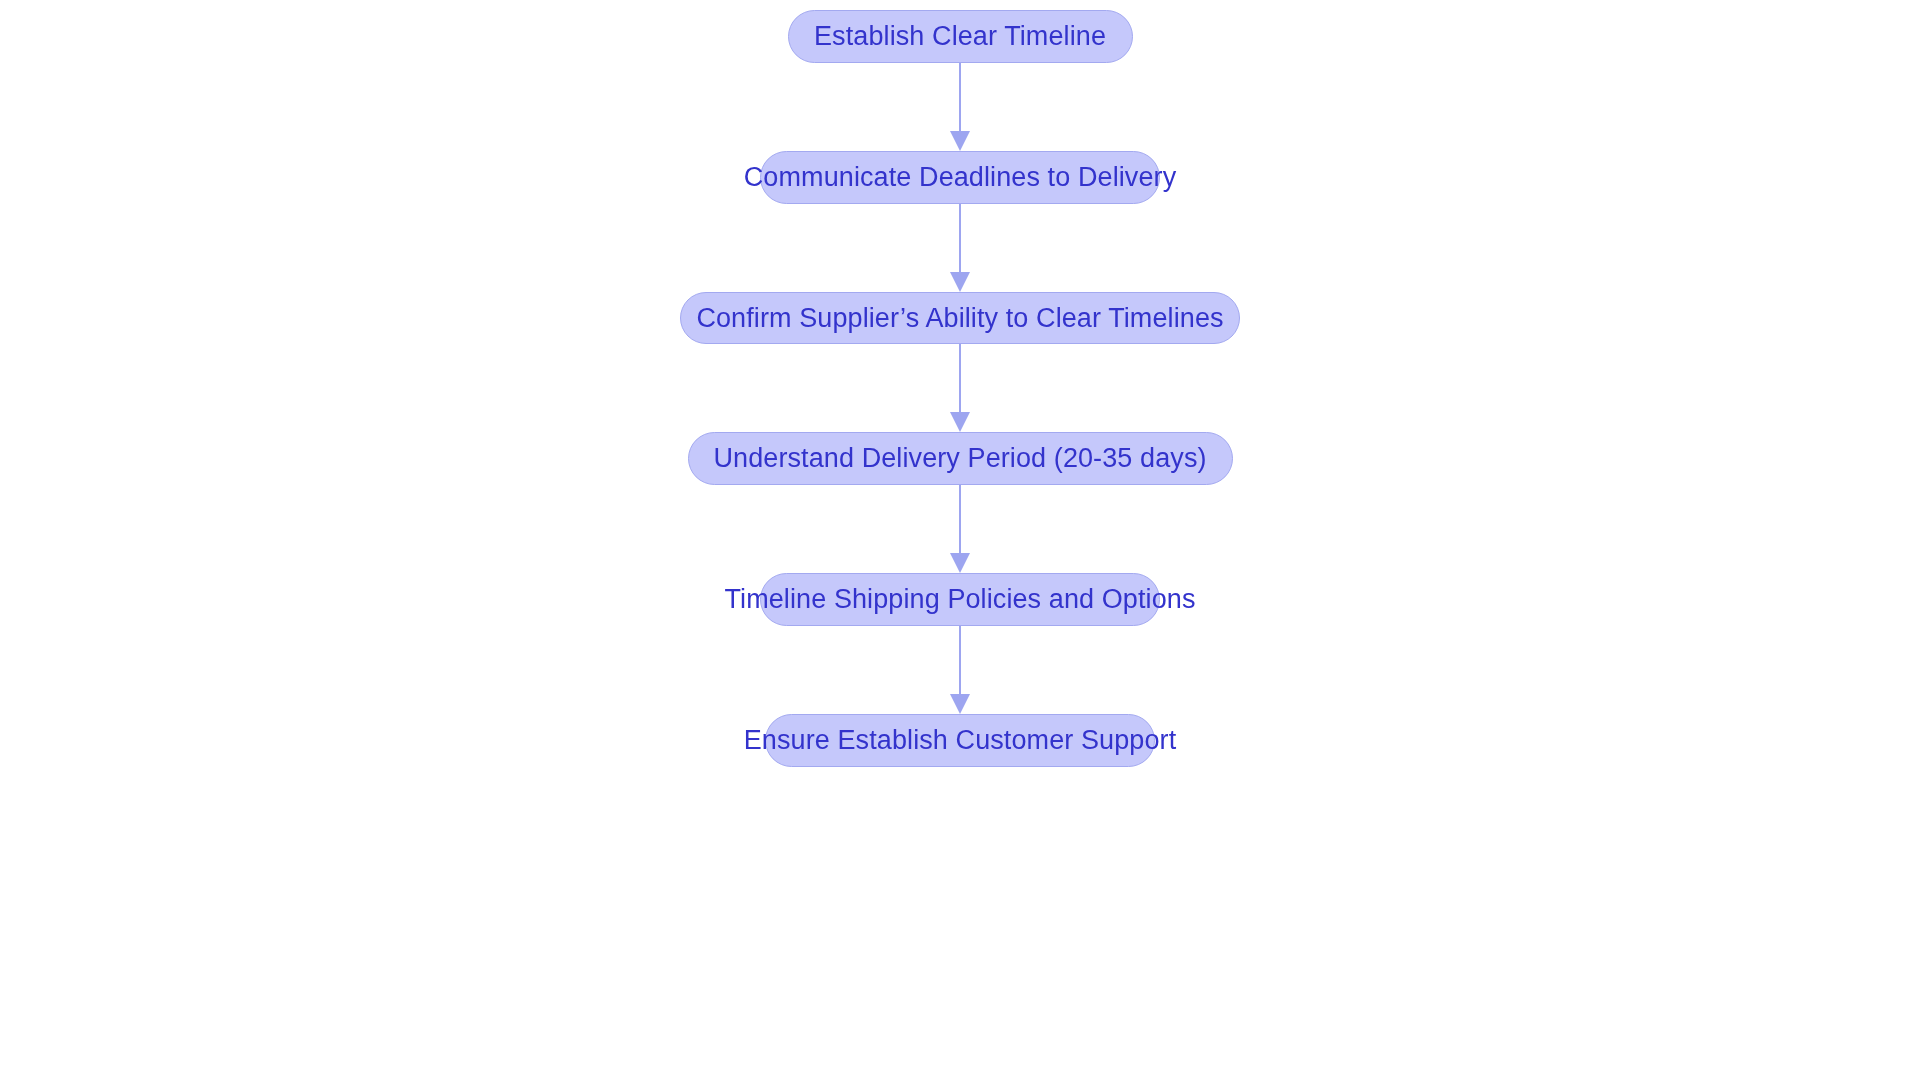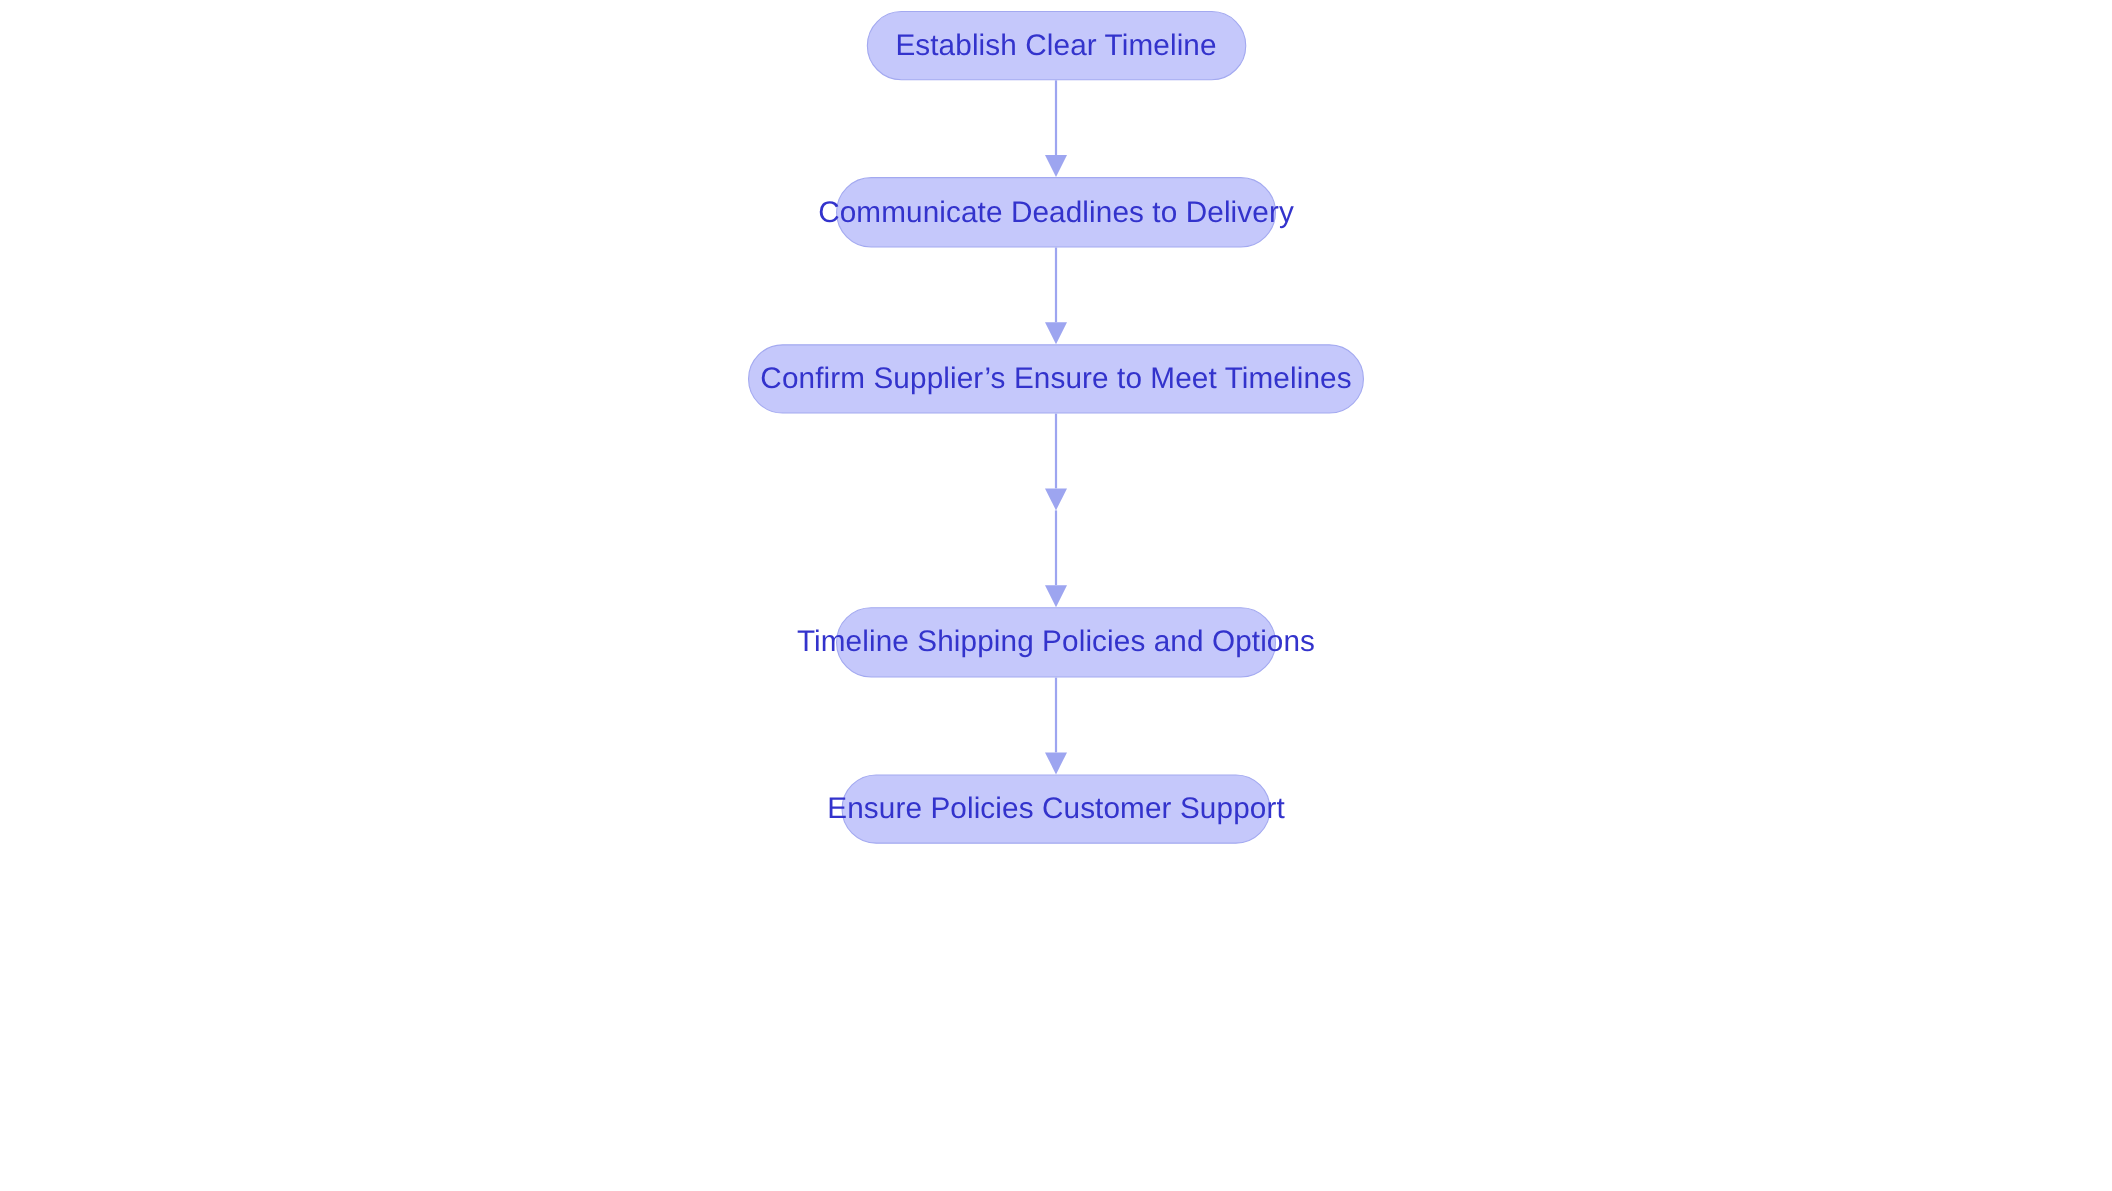--- a/index.html
+++ b/index.html
@@ -93,41 +93,44 @@
     <div class="node node-2">
       <span>Communicate Deadlines to Delivery</span>
     </div>
 
     <div class="connector">
       <div class="connector-line"></div>
       <div class="connector-head"></div>
     </div>
 
     <div class="node node-3">
-      <span>Confirm Supplier’s Ensure to Meet Timelines</span>
+      <span>Confirm Supplier’s Ability to Clear Timelines</span>
     </div>
 
     <div class="connector">
       <div class="connector-line"></div>
       <div class="connector-head"></div>
     </div>
 
+    <div class="node node-4">
+      <span>Understand Delivery Period (20-35 days)</span>
+    </div>
 
     <div class="connector">
       <div class="connector-line"></div>
       <div class="connector-head"></div>
     </div>
 
     <div class="node node-5">
       <span>Timeline Shipping Policies and Options</span>
     </div>
 
     <div class="connector">
       <div class="connector-line"></div>
       <div class="connector-head"></div>
     </div>
 
     <div class="node node-6">
-      <span>Ensure Policies Customer Support</span>
+      <span>Ensure Establish Customer Support</span>
     </div>
 
   </div>
 </div>
 
 </body></html>

